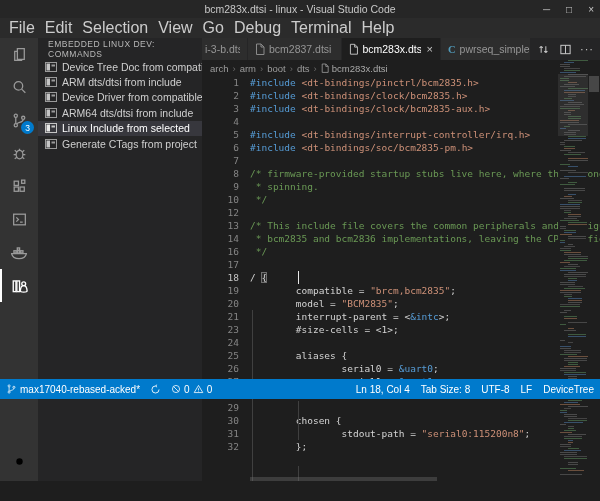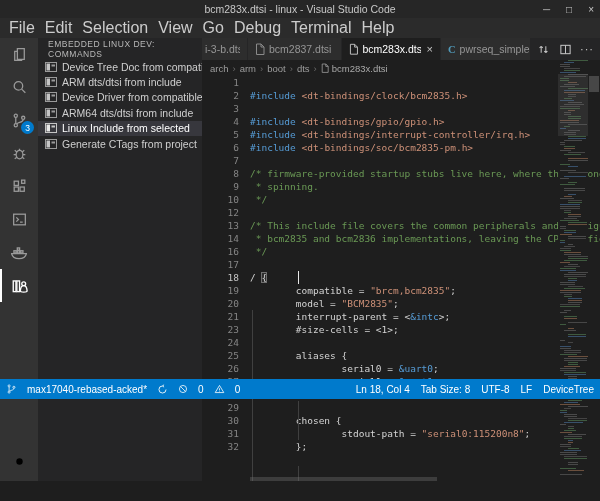--- a/index.html
+++ b/index.html
@@ -80,21 +80,21 @@
   .mmbar { position:absolute; height:1.4px; }
   .mm-viewport { position:absolute; top:14px; left:0; width:30px; height:62px; background:rgba(121,121,121,.18); }
   .vscroll { position:absolute; top:22px; right:0; width:12px; height:421px; }
   .vthumb { position:absolute; top:16px; left:1px; width:10px; height:16px; background:rgba(121,121,121,.45); }
 
   
   .statusbar { position:absolute; left:0; right:0; bottom:0; height:20px; background:#007acc; color:#ffffff;
                display:flex; align-items:center; font-size:10px; padding:0 6px; }
   .sb-left { display:flex; align-items:center; gap:10px; flex:1; white-space:nowrap; }
   .sb-right { display:flex; align-items:center; gap:11px; white-space:nowrap; }
-  .sb-seg { display:flex; align-items:center; gap:10px; }
+  .sb-seg { display:flex; align-items:center; gap:3px; }
   .statusbar svg { stroke:#ffffff; fill:none; stroke-width:1.1; }
   .emoji-cool { width:10px; height:10px; border-radius:50%; background:#f1c232; position:relative; display:inline-block; margin:0 2px; }
   .emoji-cool::before { content:""; position:absolute; left:0px; right:0px; top:2.5px; height:2.5px; background:#222; border-radius:1px; }
   .emoji-cool::after { content:""; position:absolute; left:2.5px; width:5px; top:6.5px; height:2px;
                        border-bottom:1px solid #222; border-radius:0 0 4px 4px; }
 </style>
 </head>
 <body>
 
 <div id="app">
@@ -296,31 +296,32 @@
               <path d="M6 1v3h3" fill="none" stroke="#9d9d9d"></path>
             </svg>
           <span>bcm283x.dtsi</span>
         </span>
       </div>
 
       <div class="code">
         <div>
             <div class="code-row">
               <span class="ln">1</span>
+              <span class="lc"><span class="tk-b">#include</span><span class="tk-d"> </span><span class="tk-o">&lt;dt-bindings/pinctrl/bcm2835.h&gt;</span></span>
             </div>
             <div class="code-row">
               <span class="ln">2</span>
               <span class="lc"><span class="tk-b">#include</span><span class="tk-d"> </span><span class="tk-o">&lt;dt-bindings/clock/bcm2835.h&gt;</span></span>
             </div>
             <div class="code-row">
               <span class="ln">3</span>
+              <span class="lc"><span class="tk-b">#include</span><span class="tk-d"> </span><span class="tk-o">&lt;dt-bindings/clock/bcm2835-aux.h&gt;</span></span>
             </div>
             <div class="code-row">
               <span class="ln">4</span>
-              <span class="lc"><span class="tk-b">#include</span><span class="tk-d"> </span><span class="tk-o">&lt;dt-bindings/gpio/gpio.h&gt;</span></span>
             </div>
             <div class="code-row">
               <span class="ln">5</span>
               <span class="lc"><span class="tk-b">#include</span><span class="tk-d"> </span><span class="tk-o">&lt;dt-bindings/interrupt-controller/irq.h&gt;</span></span>
             </div>
             <div class="code-row">
               <span class="ln">6</span>
               <span class="lc"><span class="tk-b">#include</span><span class="tk-d"> </span><span class="tk-o">&lt;dt-bindings/soc/bcm2835-pm.h&gt;</span></span>
             </div>
             <div class="code-row">

